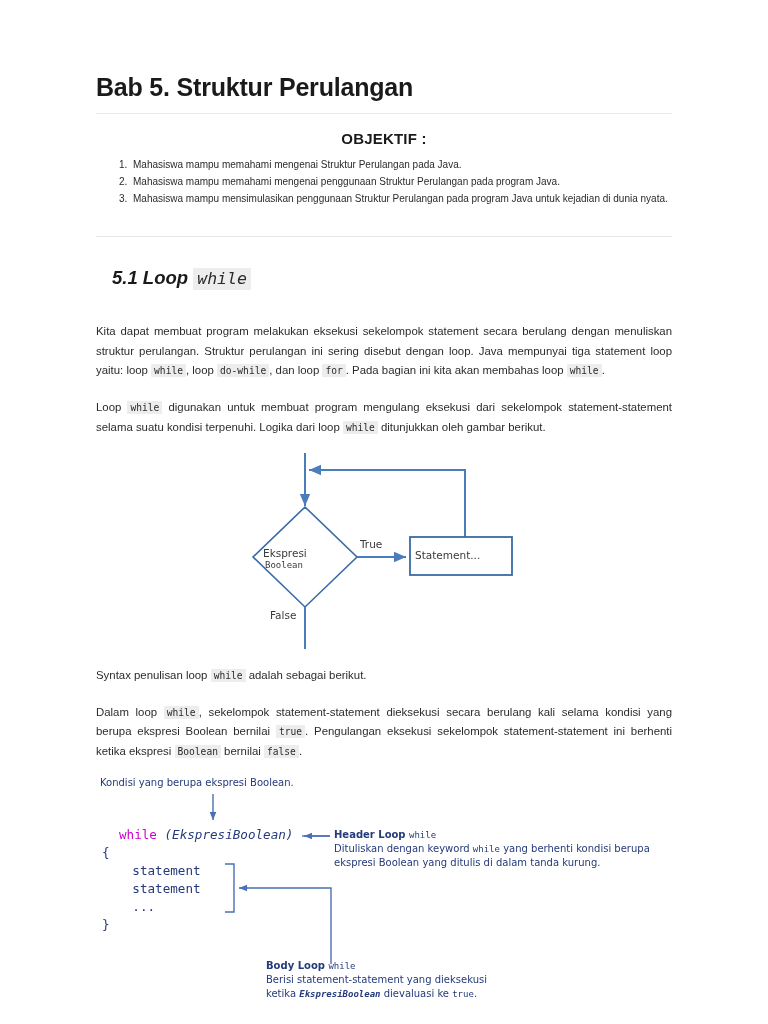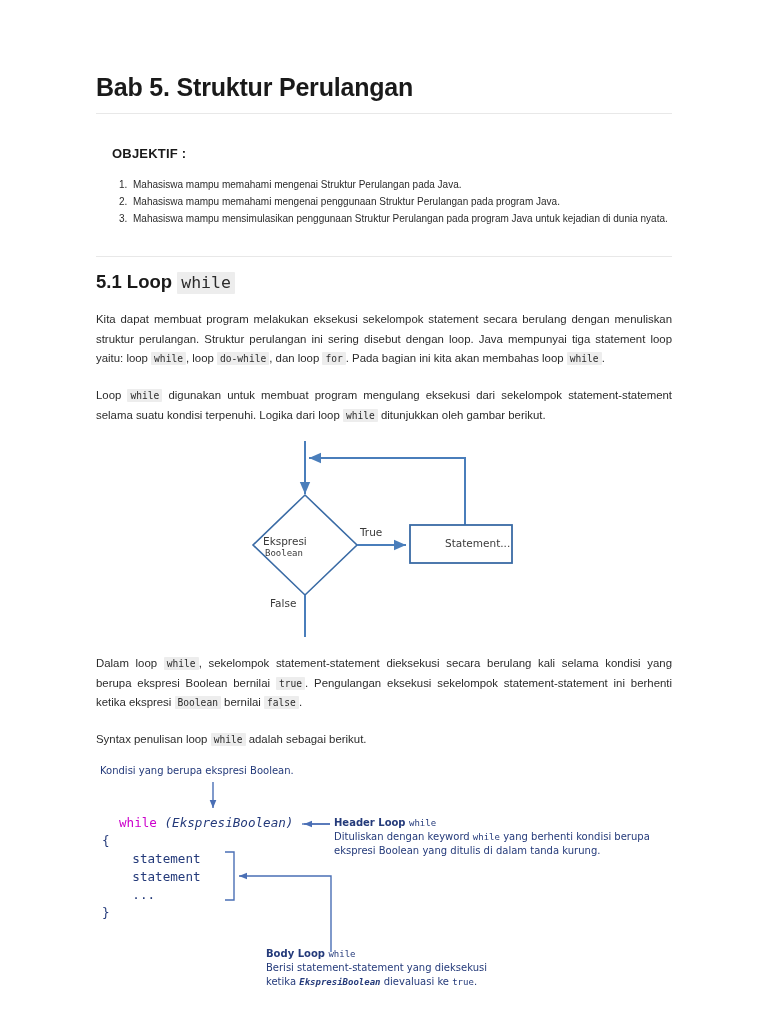--- a/index.html
+++ b/index.html
@@ -38,26 +38,27 @@
     letter-spacing: -0.2px;
     line-height: 1.2;
   }
   .rule {
     height: 1px;
     background: #e8e8e8;
     margin-top: 11px;
     width: 100%;
   }
   .objektif {
-    margin: 16px;
+    margin: 0;
     padding-top: 16px;
-    font-size: 13px;
+    font-size: 15px;
     font-weight: bold;
     color: #1a1a1a;
     letter-spacing: 0.2px;
+    text-align: center;
   }
   ol.obj-list {
     margin: 10px 0 0 0;
     padding-left: 34px;
     font-size: 10px;
     line-height: 1.62;
     color: #2b2b2b;
     text-align: justify;
   }
   ol.obj-list li {
@@ -65,26 +66,27 @@
     padding-left: 3px;
   }
 
   .sec-rule {
     height: 1px;
     background: #e8e8e8;
     margin-top: 28px;
     width: 100%;
   }
   .sec-title {
-    margin: 0;
+    margin: 16px;
     padding-top: 13px;
     font-size: 18.5px;
     font-weight: bold;
     color: #1a1a1a;
     line-height: 1.25;
+    font-style: italic;
   }
   .sec-title code {
     font-family: "DejaVu Sans Mono", monospace;
     font-size: 16.5px;
     font-weight: normal;
     background: #ededed;
     padding: 1px 4px 2px 4px;
     border-radius: 1px;
     color: #2b2b2b;
   }
@@ -208,26 +210,26 @@
 
         <line x1="209" y1="158" x2="209" y2="200" stroke="#4a7ebb" stroke-width="2"></line>
 
         <rect x="314" y="88" width="102" height="38" fill="#ffffff" stroke="#3a6ba5" stroke-width="1.8"></rect>
       </svg>
 
       <div class="flow-label" style="left:167px; top:98px;">Ekspresi</div>
       <div class="flow-label mono" style="left:169px; top:111px;">Boolean</div>
       <div class="flow-label" style="left:264px; top:89px;">True</div>
       <div class="flow-label" style="left:174px; top:160px;">False</div>
-      <div class="flow-label" style="left:349px; top:100px;">Statement...</div>
+      <div class="flow-label" style="left:319px; top:100px;">Statement...</div>
     </div>
 
+    <p class="body"><span>Syntax penulisan loop </span><code>while</code><span> adalah sebagai berikut.</span></p>
+
     <p class="body"><span>Dalam loop </span><code>while</code><span>, sekelompok statement-statement dieksekusi secara berulang kali selama kondisi yang berupa ekspresi Boolean bernilai </span><code>true</code><span>. Pengulangan eksekusi sekelompok statement-statement ini berhenti ketika ekspresi </span><code>Boolean</code><span> bernilai </span><code>false</code><span>.</span></p>
-
-    <p class="body"><span>Syntax penulisan loop </span><code>while</code><span> adalah sebagai berikut.</span></p>
 
     <div class="syntax">
       <svg class="syn-svg" width="600" height="225" viewBox="0 0 600 225">
         <defs>
           <marker id="ah2" markerWidth="7" markerHeight="7" refX="6" refY="3" orient="auto" markerUnits="strokeWidth">
             <path d="M0,0.5 L6,3 L0,5.5 z" fill="#4a6fb5"></path>
           </marker>
         </defs>
 
         <line x1="121" y1="18" x2="121" y2="44" stroke="#4a6fb5" stroke-width="1.4" marker-end="url(#ah2)"></line>

